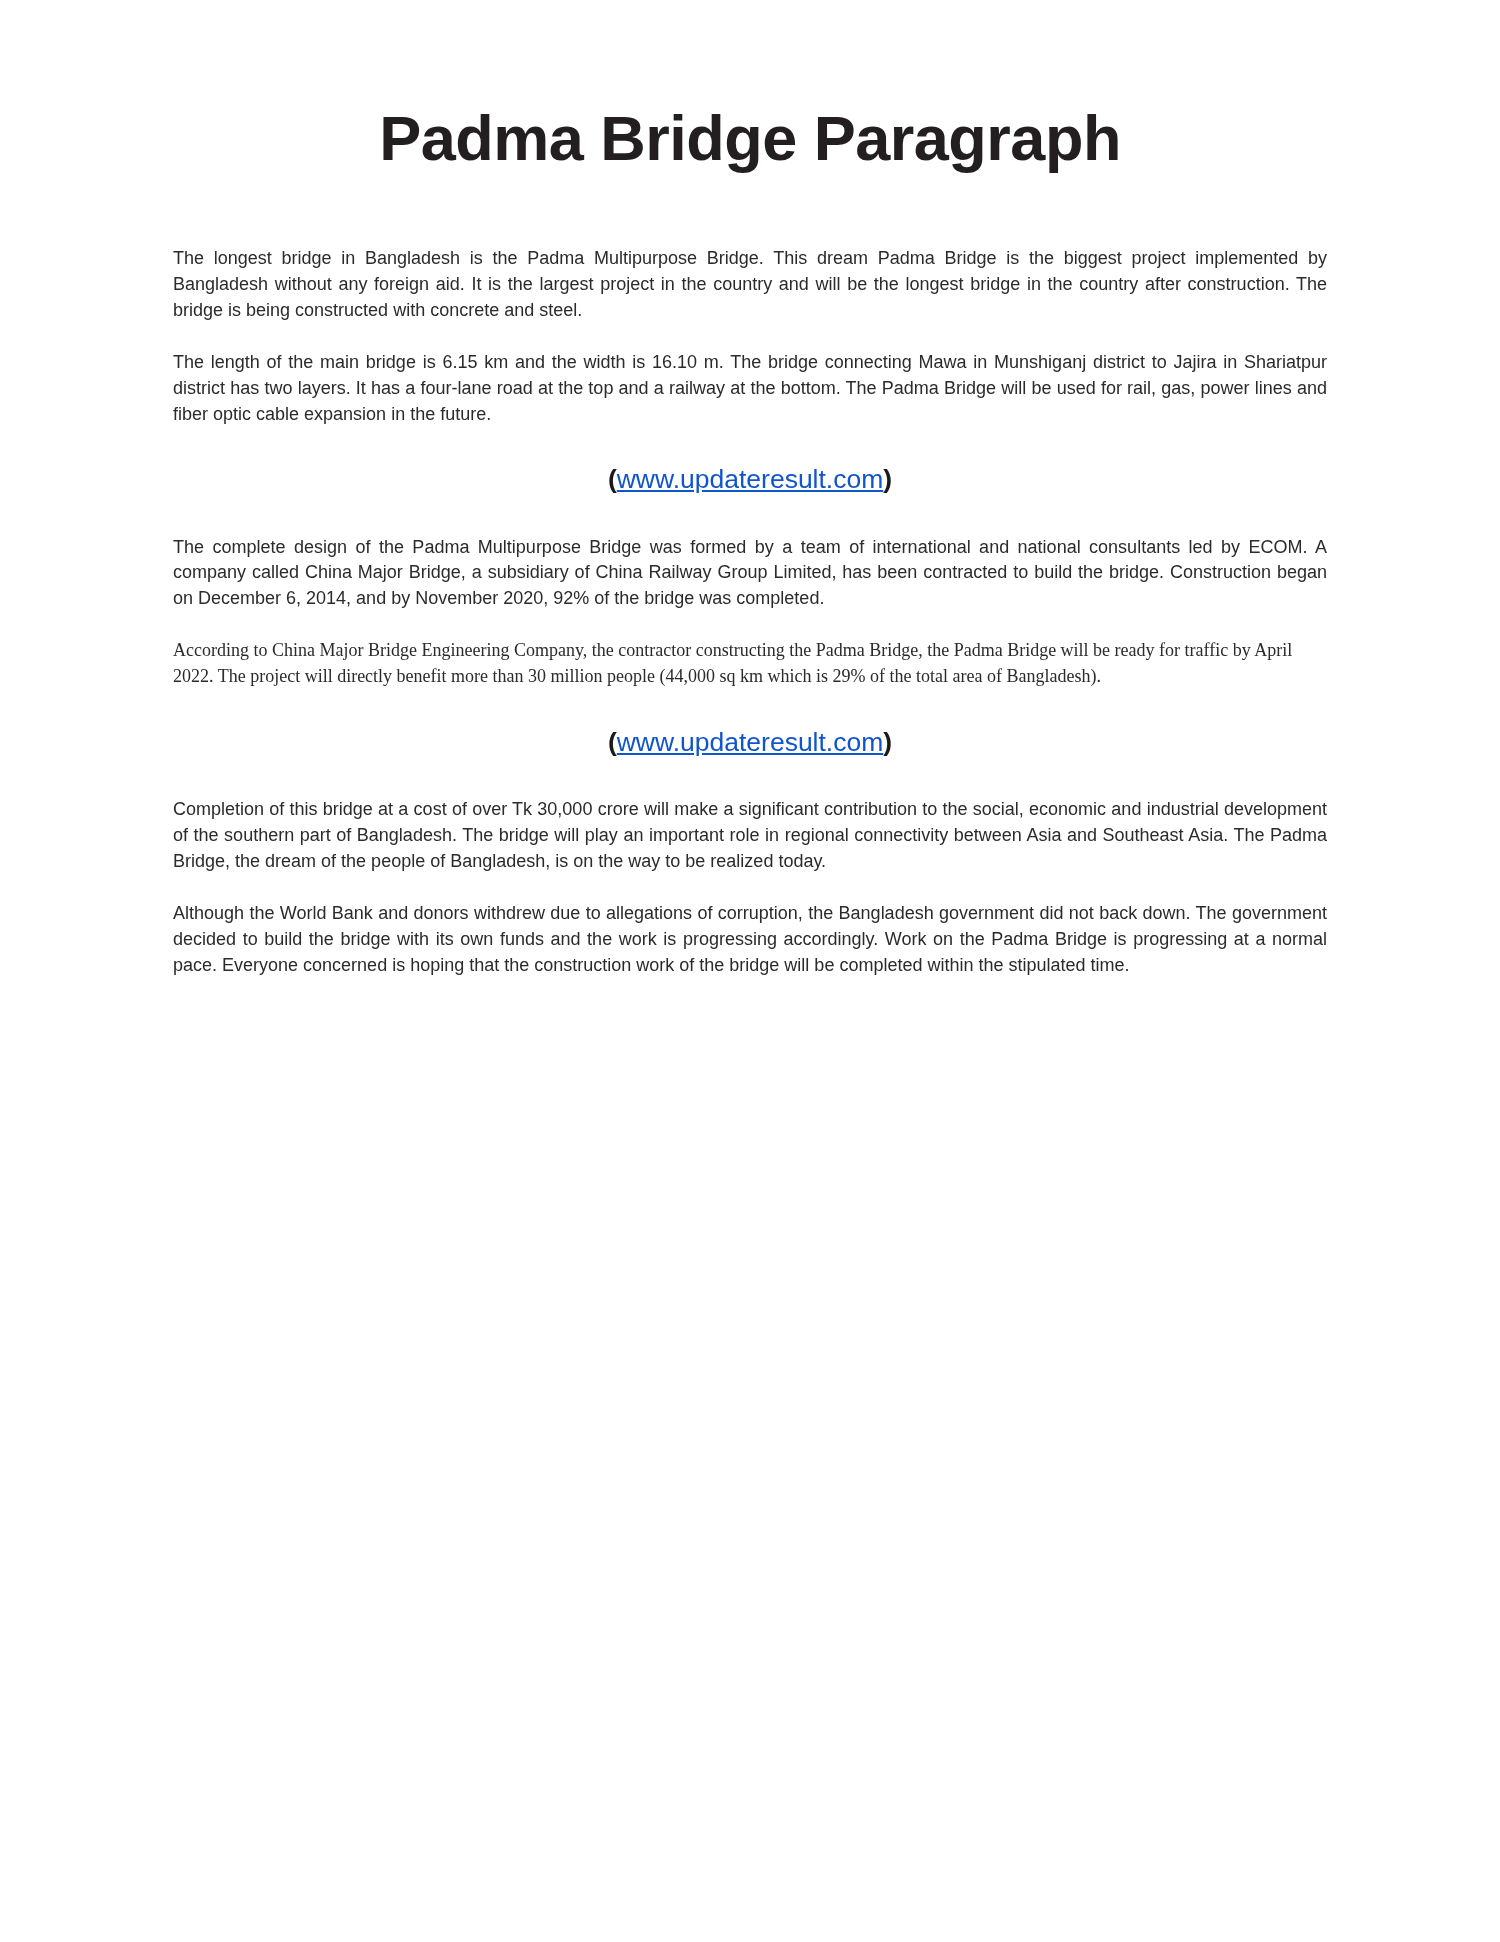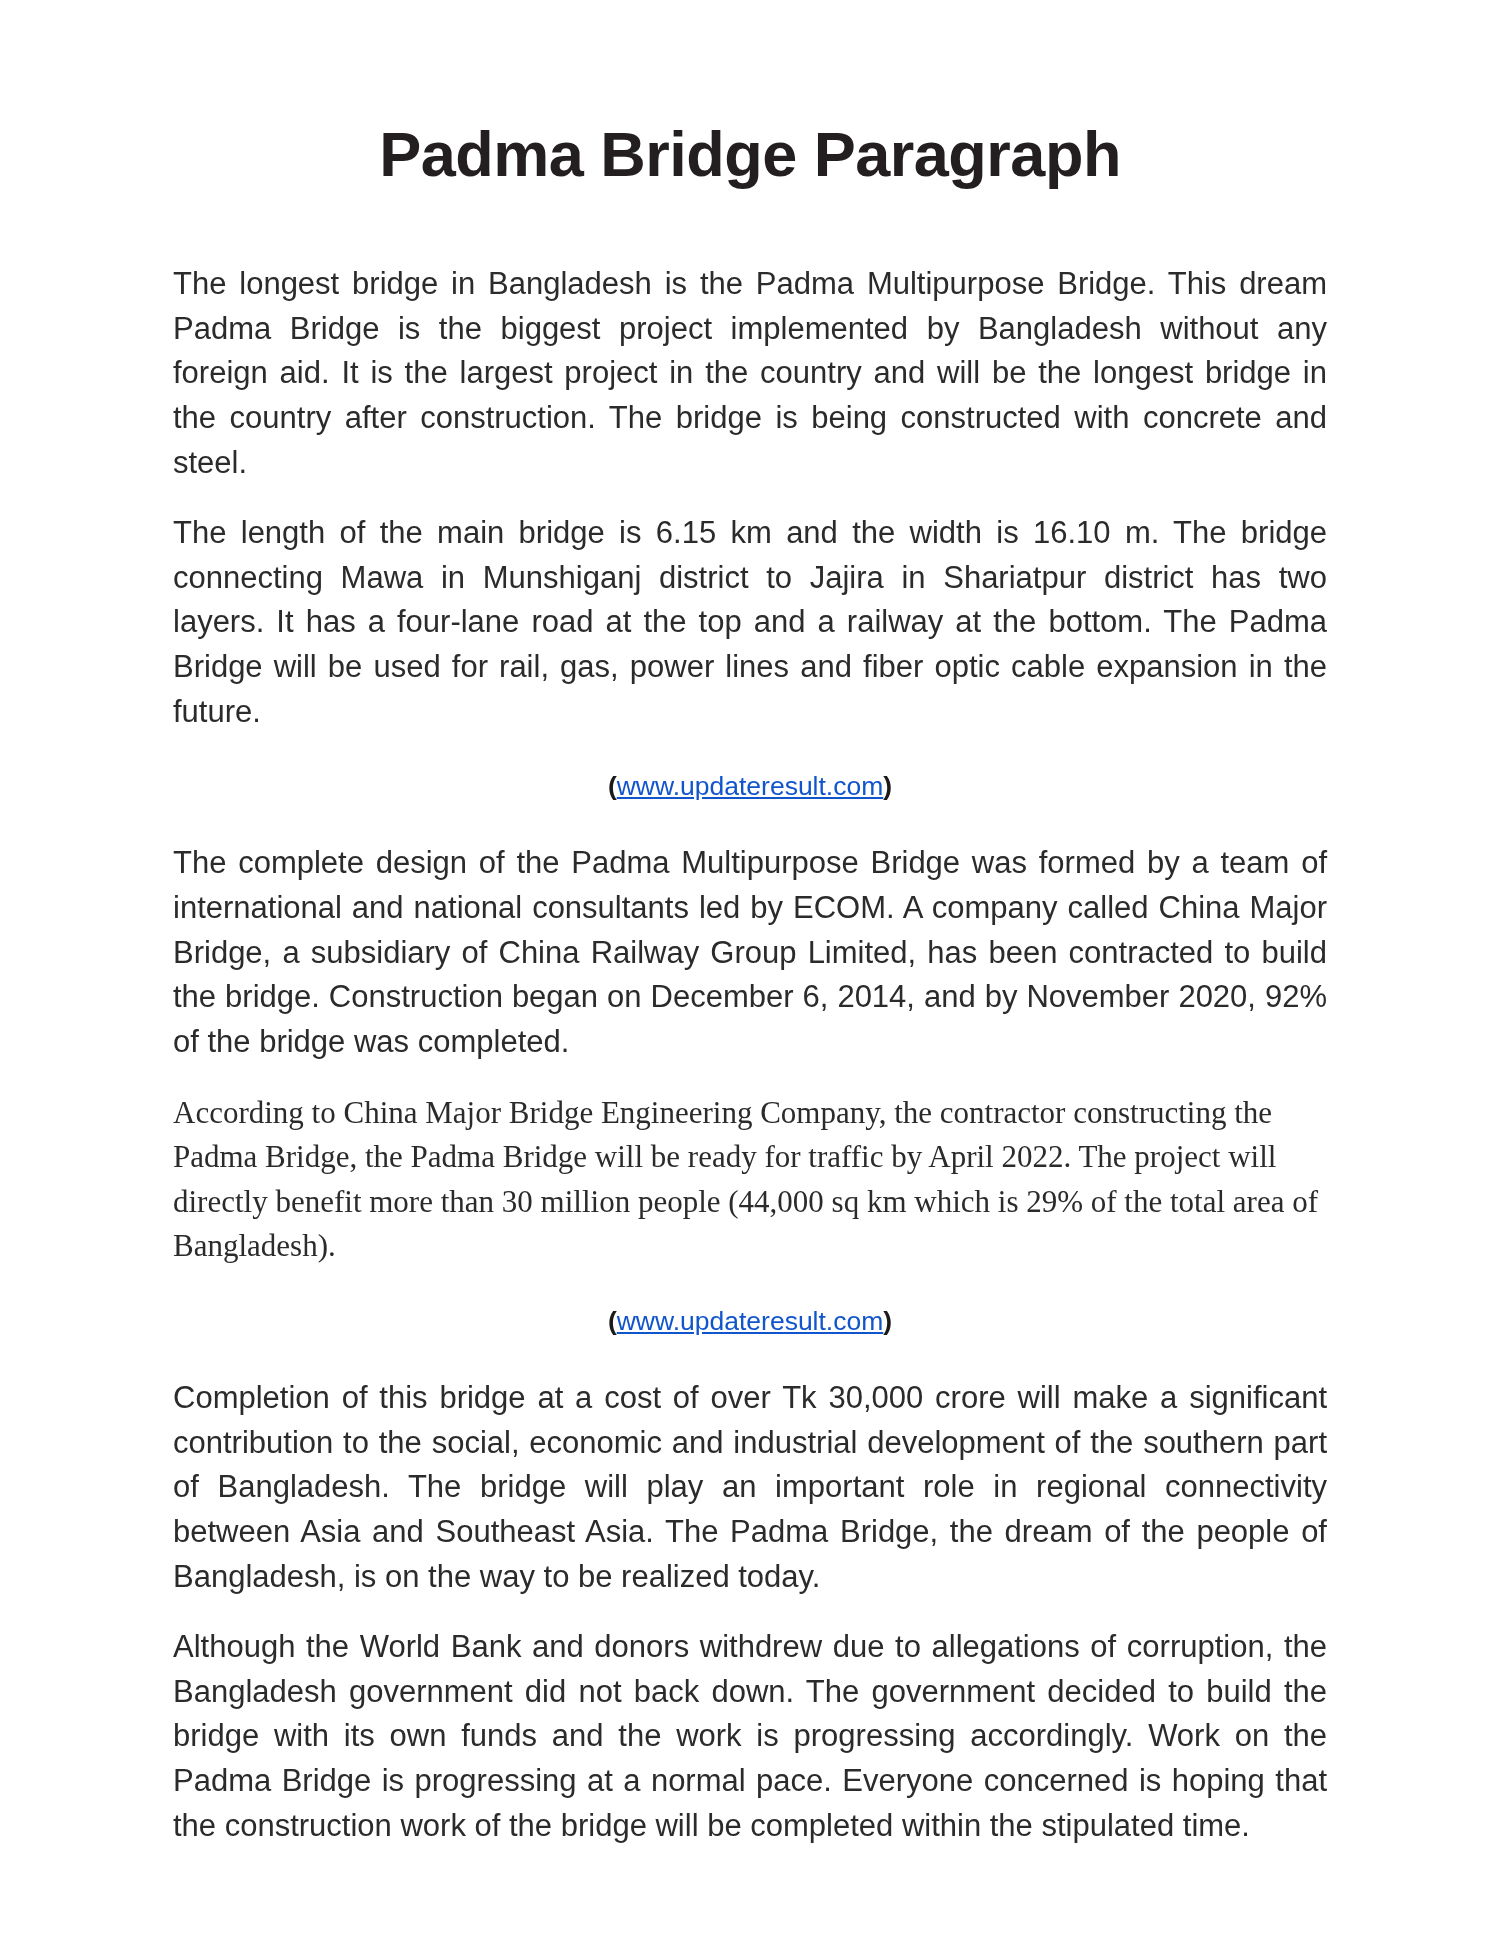--- a/index.html
+++ b/index.html
@@ -20,31 +20,31 @@
     background: #ffffff;
     box-sizing: border-box;
     padding: 0 173px;
     overflow: hidden;
   }
   .doc-title {
     font-size: 63px;
     font-weight: bold;
     text-align: center;
     color: #231f20;
-    margin: 16px;
+    margin: 0;
     padding-top: 104px;
     letter-spacing: -0.5px;
     line-height: 1.08;
     font-stretch: condensed;
   }
   .body-block {
     margin-top: 74px;
   }
   p.para {
-    font-size: 31px;
+    font-size: 18px;
     line-height: 1.44;
     text-align: justify;
     text-justify: inter-word;
     color: #2b2b2b;
     margin: 0 0 26px 0;
     font-stretch: condensed;
     -webkit-hyphens: none;
     hyphens: none;
   }
   p.para:last-child {

